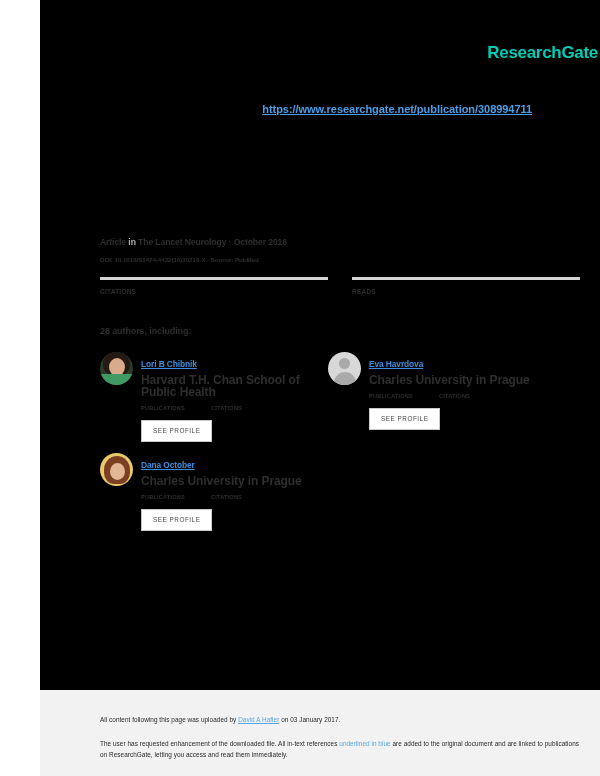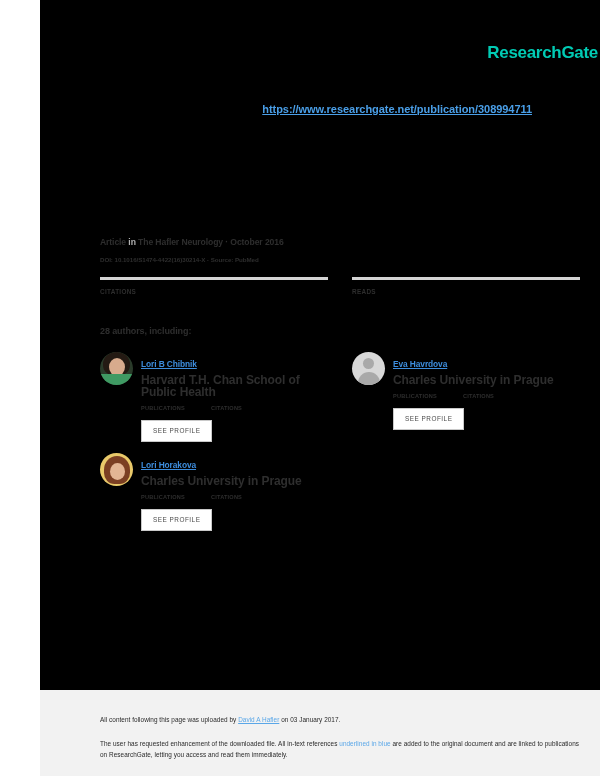--- a/index.html
+++ b/index.html
@@ -127,21 +127,20 @@
     letter-spacing: -0.1px;
   }
   .authors-grid {
     position: absolute;
     left: 60px;
     top: 352px;
     width: 480px;
   }
   .author-row {
     display: flex;
-    gap: 24px;
   }
   .author-card {
     width: 228px;
     position: relative;
     min-height: 90px;
   }
   .author-top {
     display: flex;
     gap: 8px;
   }
@@ -285,21 +284,21 @@
 <div class="page">
 
   <div class="rg-logo">ResearchGate</div>
 
   <a class="rg-url" href="#">https://www.researchgate.net/publication/308994711</a>
 
   <div class="article-block">
     <div class="article-line">
       <span class="kind">Article</span>
       <span class="in">in</span>
-      <span class="journal">The Hafler Neurology</span><span class="journal"> · </span><span class="journal">October 2016</span>
+      <span class="journal">The Lancet Neurology</span><span class="journal"> · </span><span class="journal">October 2016</span>
     </div>
     <div class="article-sub">DOI: 10.1016/S1474-4422(16)30214-X · Source: PubMed</div>
   </div>
 
   <div class="stats">
     <div class="stat">
       <div class="rule"></div>
       <div class="value"></div>
       <div class="label">CITATIONS</div>
     </div>
@@ -371,21 +370,21 @@
 
     <div class="author-row">
 
       <div class="author-card">
         <div class="author-top">
           <div class="avatar p3">
             <div class="hair"></div>
             <div class="face"></div>
           </div>
           <div class="author-info">
-            <a class="author-name" href="#">Lori Horakova</a>
+            <a class="author-name" href="#">Dana October</a>
             <div class="author-affil">Charles University in Prague</div>
           </div>
         </div>
         <div class="author-stats">
           <div class="author-stat">
             <div class="num"></div>
             <div class="cap">PUBLICATIONS</div>
           </div>
           <div class="author-stat">
             <div class="num"></div>

